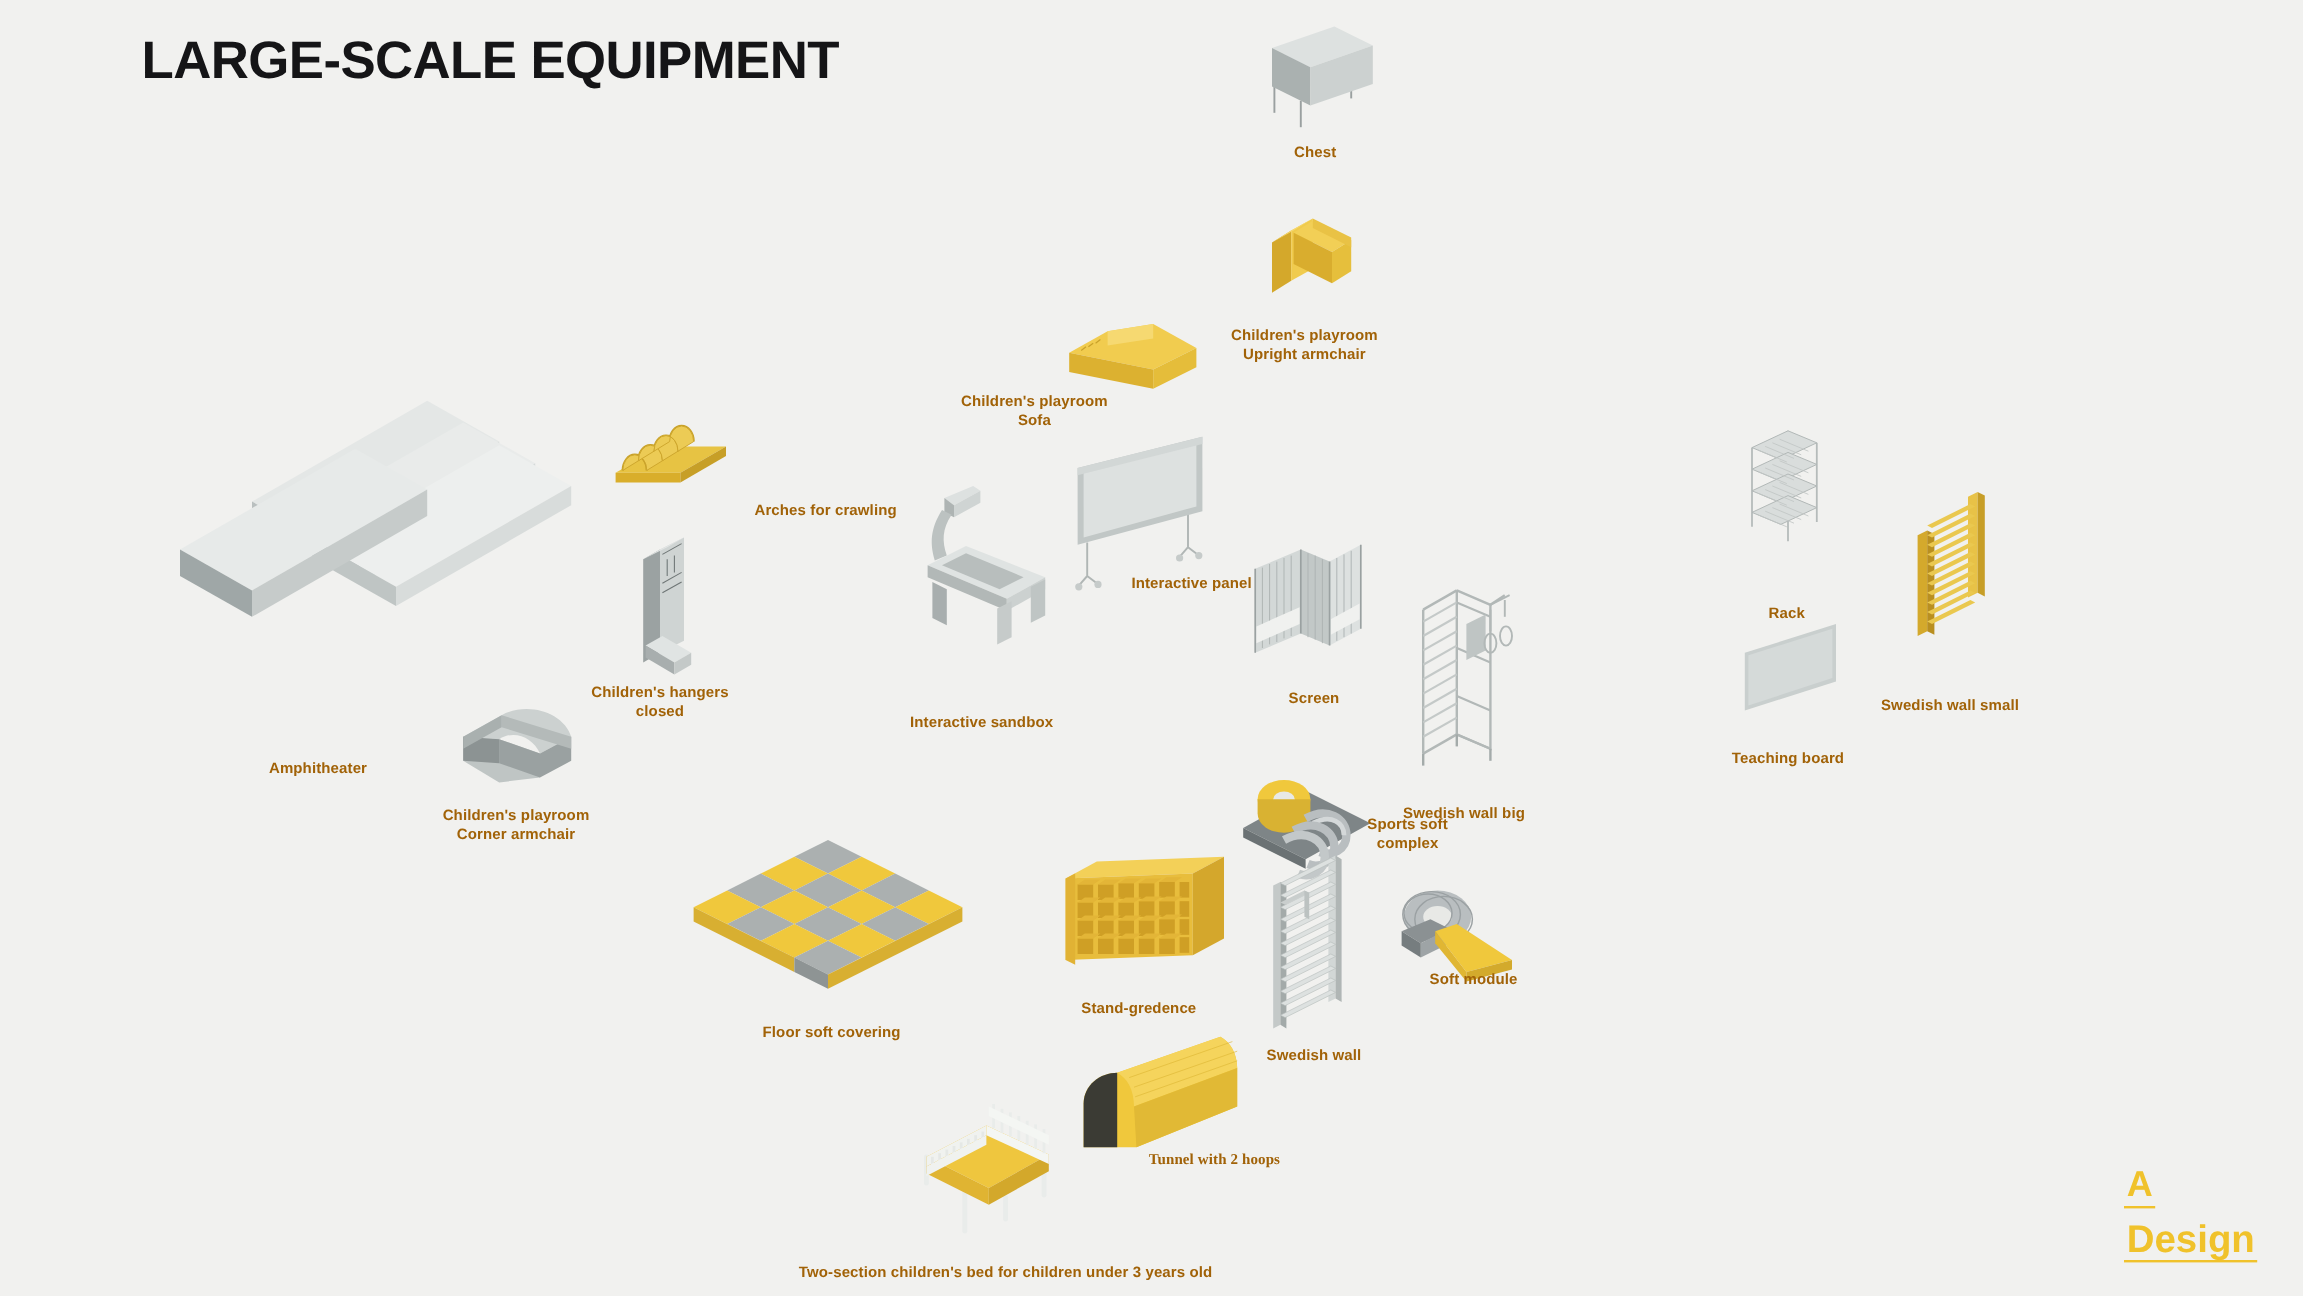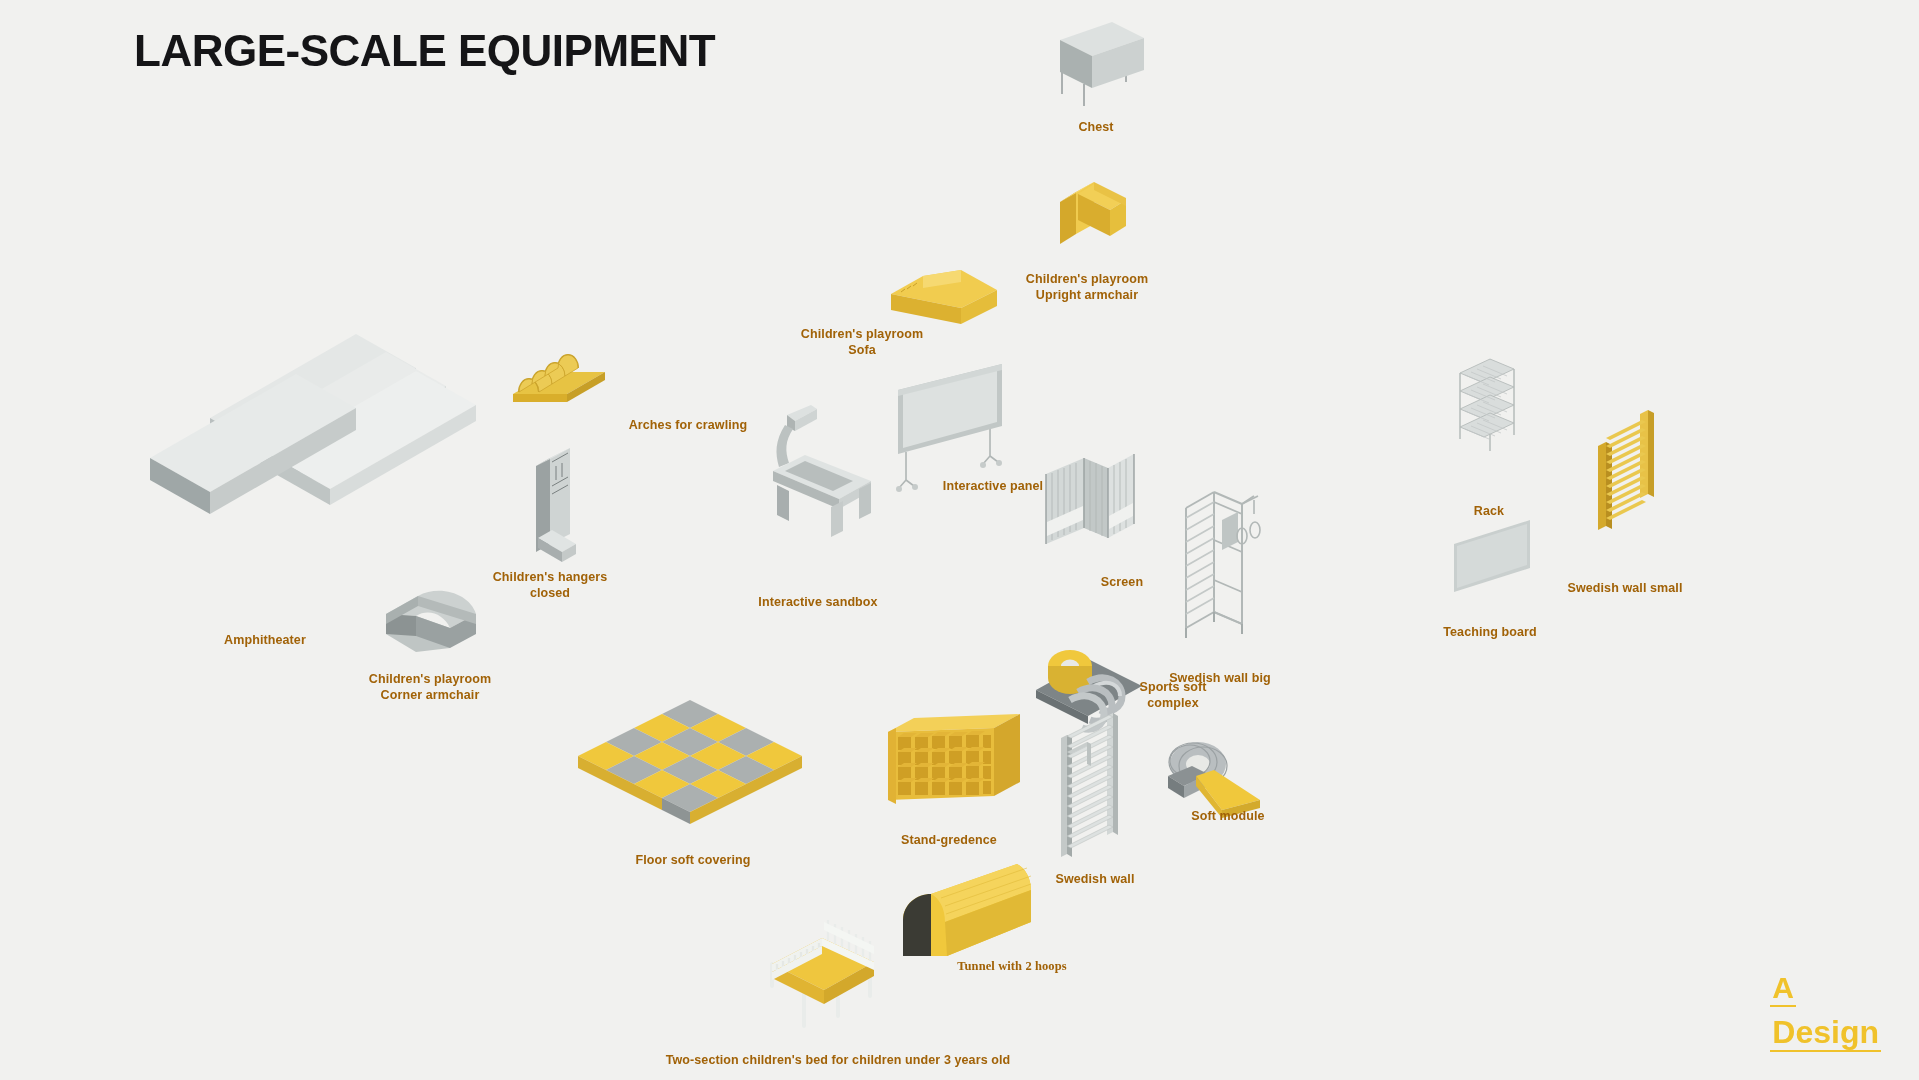--- a/index.html
+++ b/index.html
@@ -26,21 +26,20 @@
     transform:translateX(-50%);
     pointer-events:none;
   }
   .title{
     position:absolute;
     left:118px;top:26px;
     font-size:44px;
     font-weight:800;
     letter-spacing:-0.5px;
     color:#151517;
-    margin-left:16px;
   }
   .logo{
     position:absolute;
     right:38px;bottom:28px;
     text-align:left;
     color:#f0c22b;
     font-weight:600;
     line-height:1.0;
   }
   .logo .l1{font-size:30px;display:inline-block;border-bottom:2.5px solid #f0c22b;padding:0 2px 2px 2px;}
@@ -223,21 +222,21 @@
           <line x1="80" y1="14" x2="80" y2="83"></line>
         <line x1="86" y1="11" x2="86" y2="80"></line>
       </g>
       <polygon points="7,74 43,58 43,72 7,88" fill="#f0f1ef"></polygon>
       <polygon points="69,68 93,55 93,68 69,81" fill="#f0f1ef"></polygon>
       <g stroke="#9aa1a1" stroke-width="1.4" fill="none">
         <path d="M6,26 L6,96 M44,10 L44,80 M68,20 L68,90 M94,6 L94,76"></path>
       </g>
     </svg>
   </div>
-  <div class="cap" style="left:1095px;top:575px;margin-left:27px;">Screen</div>
+  <div class="cap" style="left:1095px;top:575px;">Screen</div>
 
   <div class="item" style="left:1180px;top:470px;">
     <svg width="90" height="180" viewBox="0 0 90 180">
       <g stroke="#b2b8b7" stroke-width="2" fill="none">
         <path d="M6,38 L6,158"></path>
           <path d="M34,22 L34,142"></path>
         <path d="M34,22 L62,34 L62,154 L34,142"></path>
         <path d="M62,34 L74,26"></path>
         <path d="M6,38 L34,22"></path>
         <path d="M6,158 L34,142"></path>

